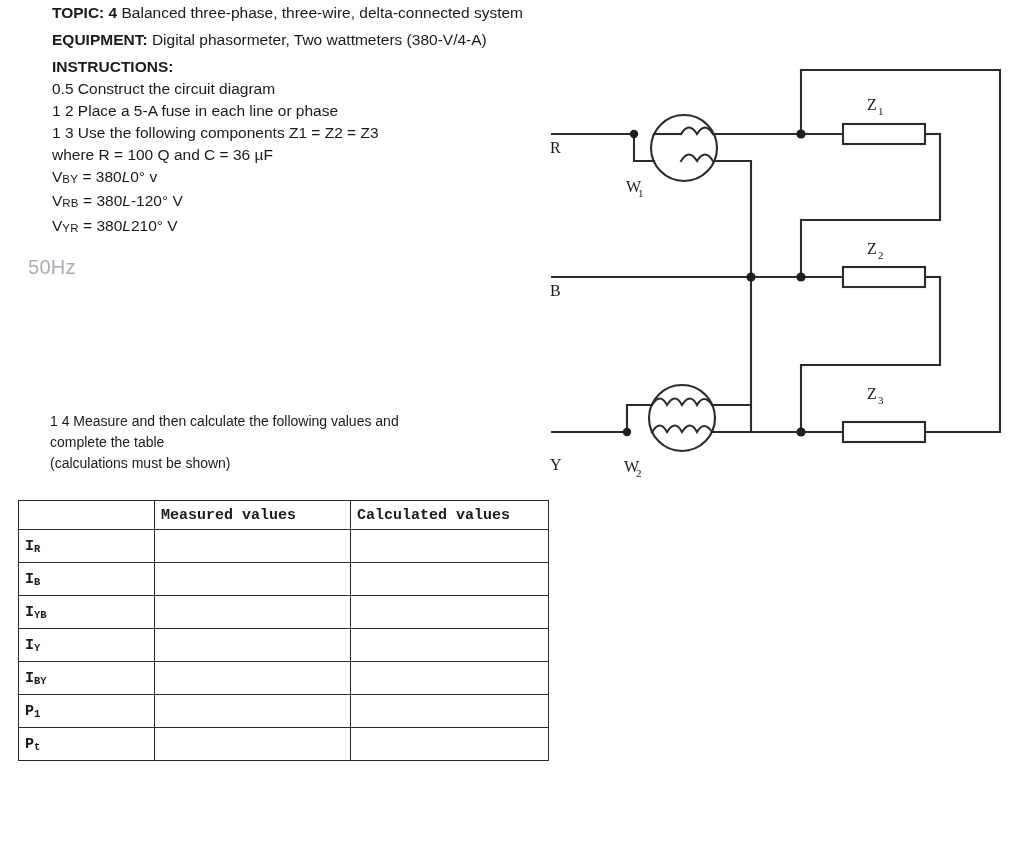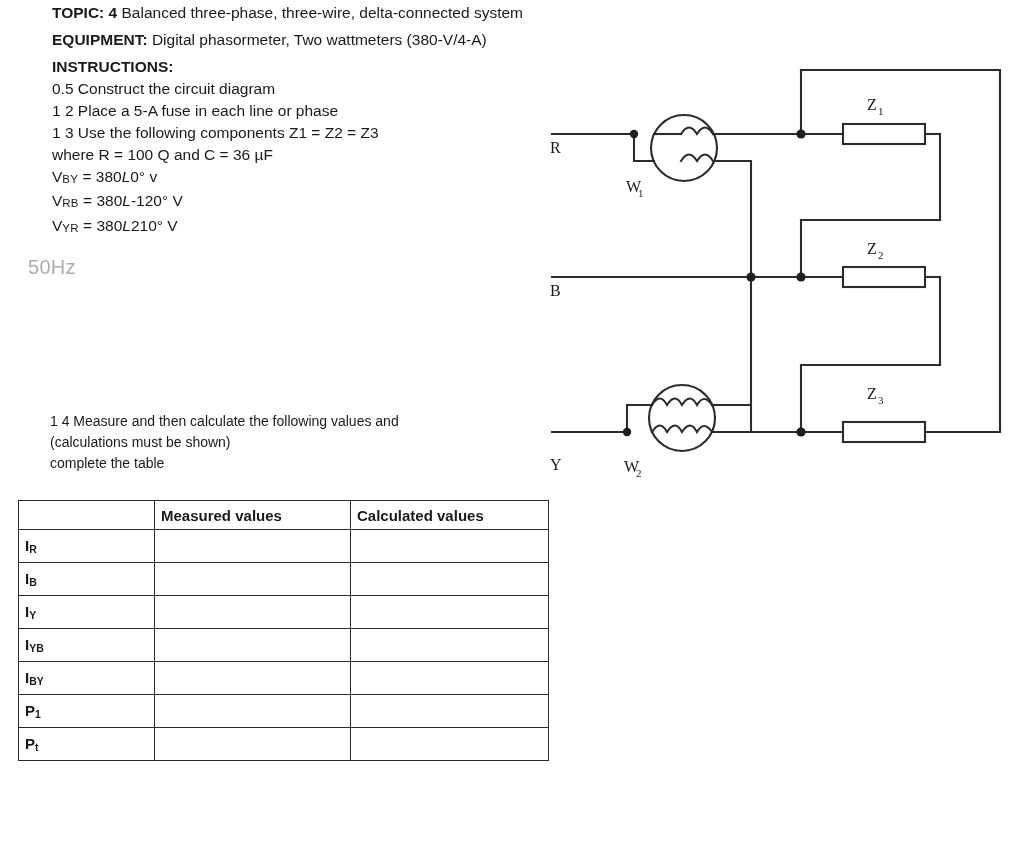--- a/index.html
+++ b/index.html
@@ -59,21 +59,21 @@
     position: absolute;
     left: 18px;
     top: 500px;
     width: 530px;
     border-collapse: collapse;
     table-layout: fixed;
   }
   #values-table td, #values-table th {
     border: 1px solid #2b2b2b;
     padding: 0 0 0 6px;
-    font-family: Liberation Sans, sans-serif;
+    font-family: Liberation Mono, monospace;
     font-size: 15px;
     font-weight: bold;
     text-align: left;
     vertical-align: middle;
     height: 33px;
     box-sizing: border-box;
   }
   #values-table thead th { height: 29px; }
   #values-table .col-label { width: 136px; }
   #values-table .col-meas  { width: 196px; }
@@ -137,22 +137,22 @@
 
   <div class="line">
     <span>V</span><span class="sub">YR</span><span> = 380</span><span class="italic-angle">L</span><span>210° V</span>
   </div>
 </div>
 
 <div id="freq-note">50Hz</div>
 
 <div id="measure-block">
   <div class="line">1 4 Measure and then calculate the following values and</div>
+  <div class="line">complete the table</div>
   <div class="line">(calculations must be shown)</div>
-  <div class="line">complete the table</div>
 </div>
 
 <table id="values-table">
   <thead>
     <tr>
       <th class="col-label"></th>
       <th class="col-meas">Measured values</th>
       <th class="col-calc">Calculated values</th>
     </tr>
   </thead>
@@ -161,26 +161,26 @@
         <td class="col-label"><span>I</span><span class="tsub">R</span></td>
         <td class="col-meas empty-cell"></td>
         <td class="col-calc empty-cell"></td>
       </tr>
       <tr>
         <td class="col-label"><span>I</span><span class="tsub">B</span></td>
         <td class="col-meas empty-cell"></td>
         <td class="col-calc empty-cell"></td>
       </tr>
       <tr>
+        <td class="col-label"><span>I</span><span class="tsub">YB</span></td>
+        <td class="col-meas empty-cell"></td>
+        <td class="col-calc empty-cell"></td>
+      </tr>
+      <tr>
         <td class="col-label"><span>I</span><span class="tsub">Y</span></td>
-        <td class="col-meas empty-cell"></td>
-        <td class="col-calc empty-cell"></td>
-      </tr>
-      <tr>
-        <td class="col-label"><span>I</span><span class="tsub">YB</span></td>
         <td class="col-meas empty-cell"></td>
         <td class="col-calc empty-cell"></td>
       </tr>
       <tr>
         <td class="col-label"><span>I</span><span class="tsub">BY</span></td>
         <td class="col-meas empty-cell"></td>
         <td class="col-calc empty-cell"></td>
       </tr>
       <tr>
         <td class="col-label"><span>P</span><span class="tsub">1</span></td>

